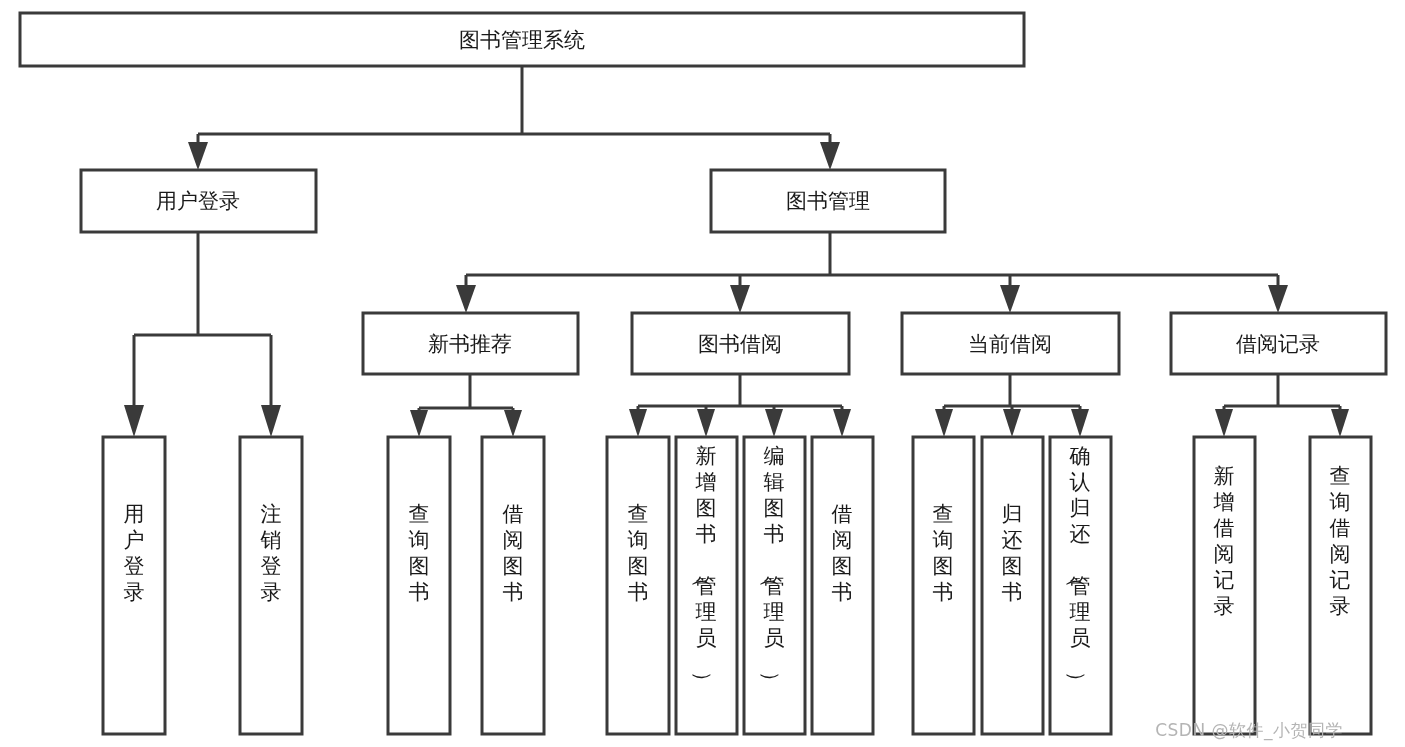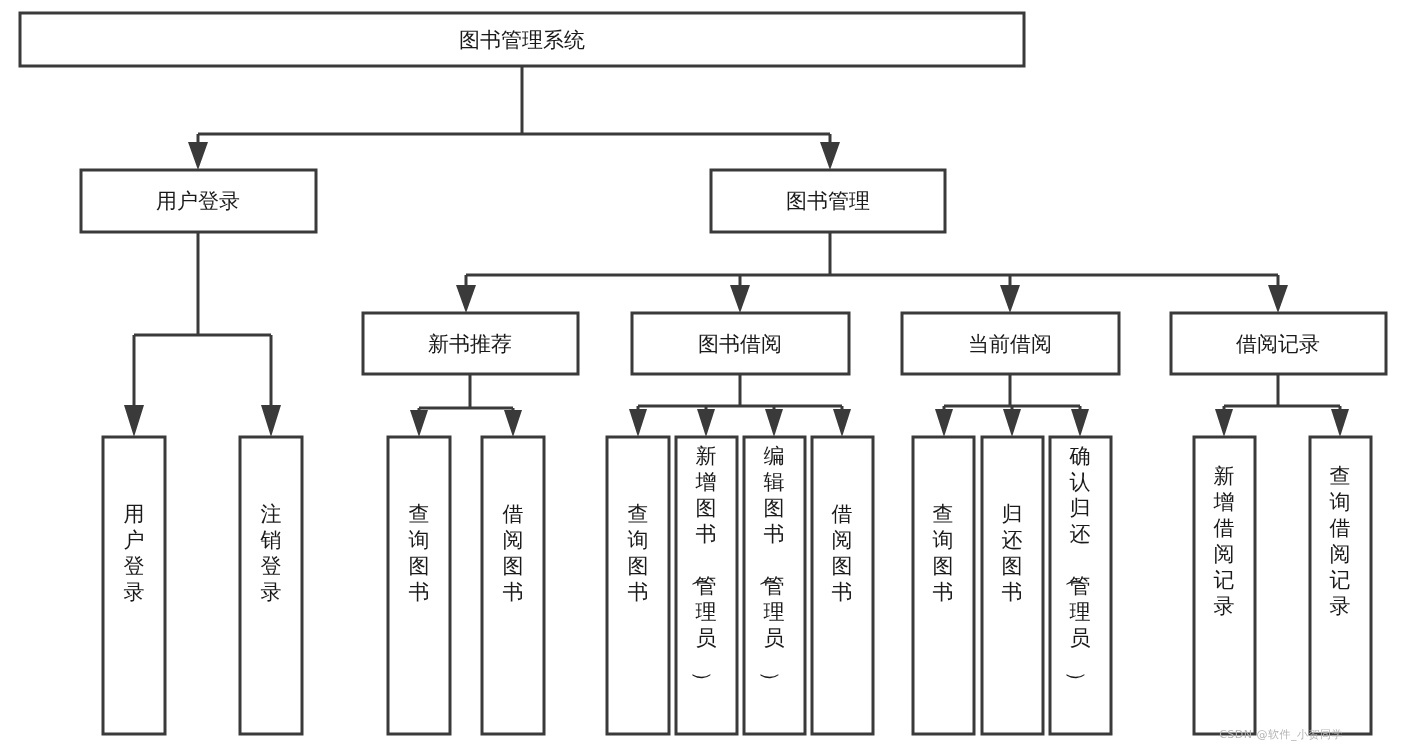--- a/index.html
+++ b/index.html
@@ -51,21 +51,21 @@
   }
   .arrowhead {
     fill: #3a3a3a;
     stroke: none;
   }
   .watermark {
     position: absolute;
     right: 12px;
     bottom: 5px;
     font-family: "DejaVu Sans", "Liberation Sans", sans-serif;
-    font-size: 11px;
+    font-size: 17px;
     color: #b4b4b4;
     letter-spacing: 0.5px;
     white-space: nowrap;
     user-select: none;
   }
 </style>
 </head>
 <body>
 
 <div id="diagram-root">

